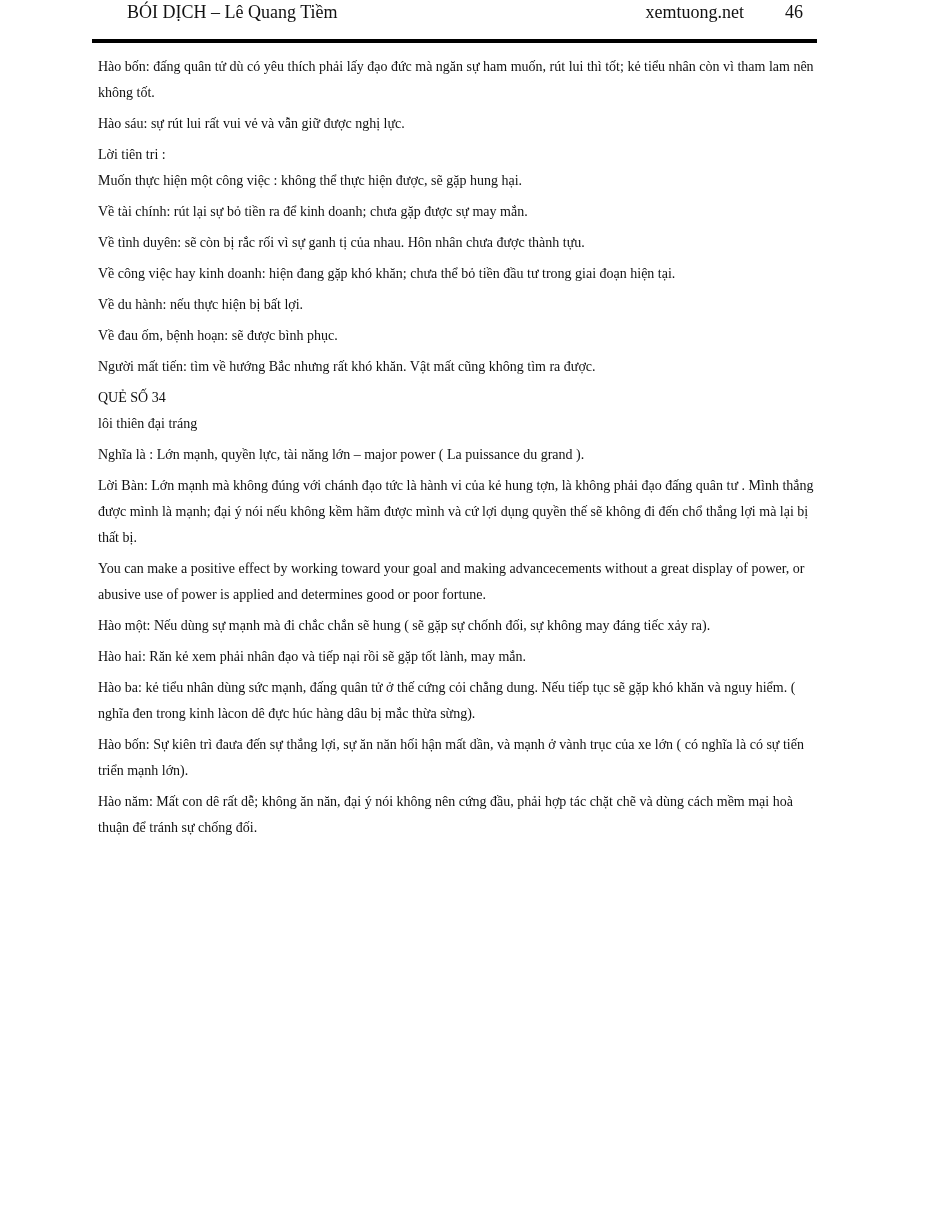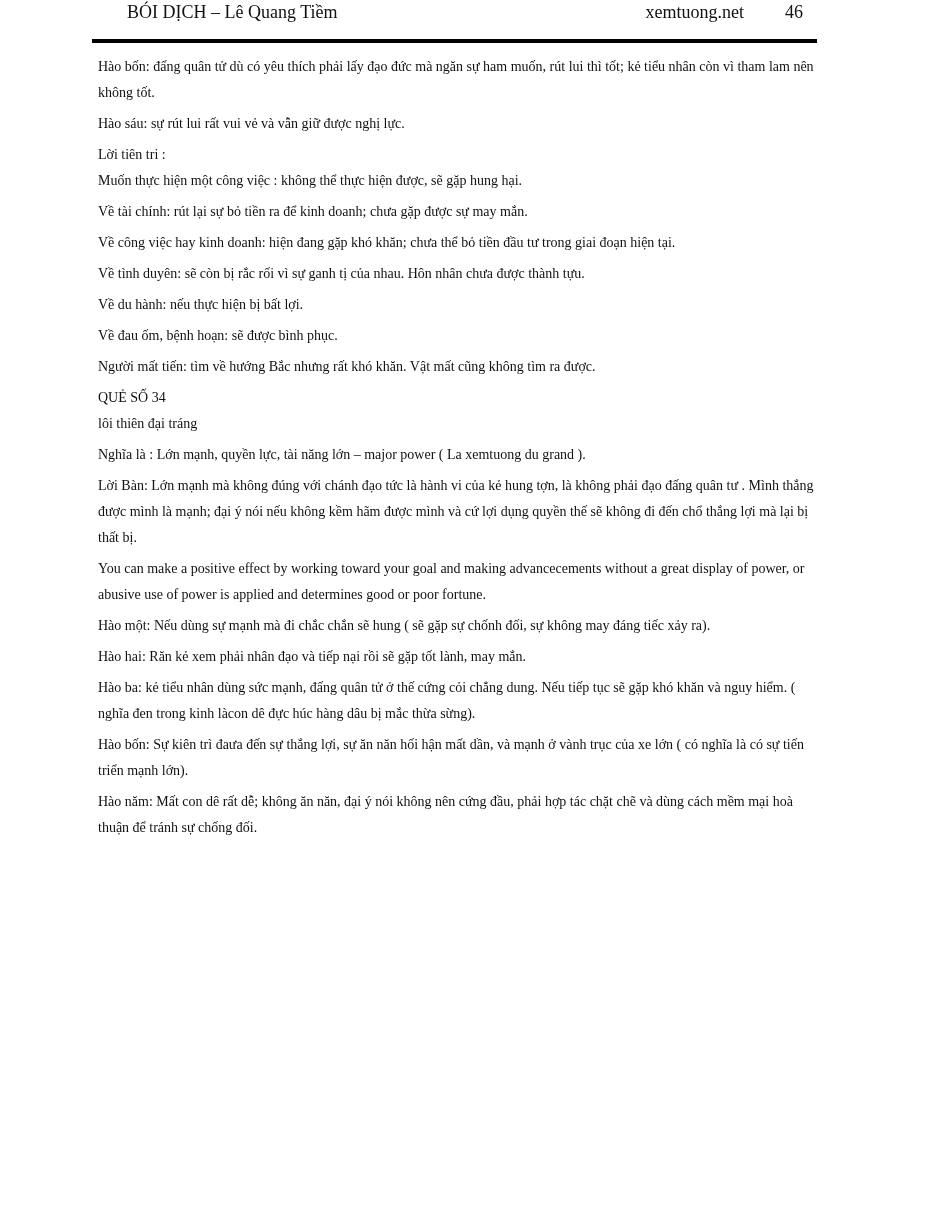--- a/index.html
+++ b/index.html
@@ -64,28 +64,28 @@
   </div>
 
   <div class="divider"></div>
 
   <div class="content">
     <p class="para">Hào bốn: đấng quân tử  dù có yêu thích phải lấy đạo đức mà ngăn sự ham muốn, rút lui thì tốt; kẻ tiểu nhân còn vì tham lam nên không tốt.</p>
     <p class="para">Hào sáu:  sự rút lui rất vui vẻ và vẫn giữ được nghị lực.</p>
     <p class="para">Lời tiên tri :
 Muốn thực hiện một công việc : không thể thực hiện được, sẽ gặp hung hại.</p>
     <p class="para">Về tài chính: rút lại sự bỏ tiền ra để kinh doanh; chưa gặp được sự may mắn.</p>
+    <p class="para">Về tình duyên: sẽ còn bị rắc rối vì sự ganh tị của nhau. Hôn nhân chưa được thành tựu.</p>
     <p class="para">Về công việc hay kinh doanh: hiện đang gặp khó khăn; chưa thể bỏ tiền đầu tư  trong giai đoạn hiện tại.</p>
-    <p class="para">Về tình duyên: sẽ còn bị rắc rối vì sự ganh tị của nhau. Hôn nhân chưa được thành tựu.</p>
     <p class="para">Về du hành: nếu thực hiện bị bất lợi.</p>
     <p class="para">Về đau ốm, bệnh hoạn: sẽ được bình phục.</p>
     <p class="para">Người mất tiến: tìm về hướng Bắc nhưng rất khó khăn. Vật mất cũng không tìm ra được.</p>
     <p class="para">QUẺ SỐ 34
 lôi thiên đại tráng</p>
-    <p class="para">Nghĩa là : Lớn mạnh, quyền lực, tài năng lớn – major power ( La xemtuong du grand ).</p>
+    <p class="para">Nghĩa là : Lớn mạnh, quyền lực, tài năng lớn – major power ( La puissance du grand ).</p>
     <p class="para">Lời Bàn: Lớn mạnh mà không đúng với chánh đạo tức là hành vi của kẻ hung tợn, là không phải đạo đấng quân tư . Mình thắng được mình là mạnh; đại ý nói nếu không kềm hãm được mình và cứ lợi dụng quyền thế sẽ không đi đến chổ thắng lợi mà lại bị thất bị.</p>
     <p class="para">You can make a positive effect by working toward your goal and making advancecements without a great display of power, or abusive use of power is applied and determines good or poor fortune.</p>
     <p class="para">Hào một: Nếu dùng sự mạnh mà đi chắc chắn sẽ hung ( sẽ gặp sự chốnh đối, sự không may đáng tiếc xảy ra).</p>
     <p class="para">Hào hai: Răn kẻ xem phải nhân đạo và tiếp nại rồi sẽ gặp tốt lành, may mắn.</p>
     <p class="para">Hào ba: kẻ tiểu nhân dùng sức mạnh, đấng quân tử ở thế cứng cỏi chẳng dung. Nếu tiếp tục sẽ gặp khó khăn và nguy hiểm. ( nghĩa đen trong kinh làcon dê đực húc hàng dâu bị mắc thừa sừng).</p>
     <p class="para">Hào bốn: Sự kiên trì đaưa đến sự thắng lợi, sự ăn năn hối hận mất dần, và mạnh ở vành trục của xe lớn ( có nghĩa là có sự tiến triển mạnh lớn).</p>
     <p class="para">Hào năm: Mất con dê rất dễ; không ăn năn, đại ý nói không nên cứng đầu, phải hợp tác chặt chẽ và dùng cách mềm mại hoà thuận để tránh sự chống đối.</p>
   </div>
 
 </div>

